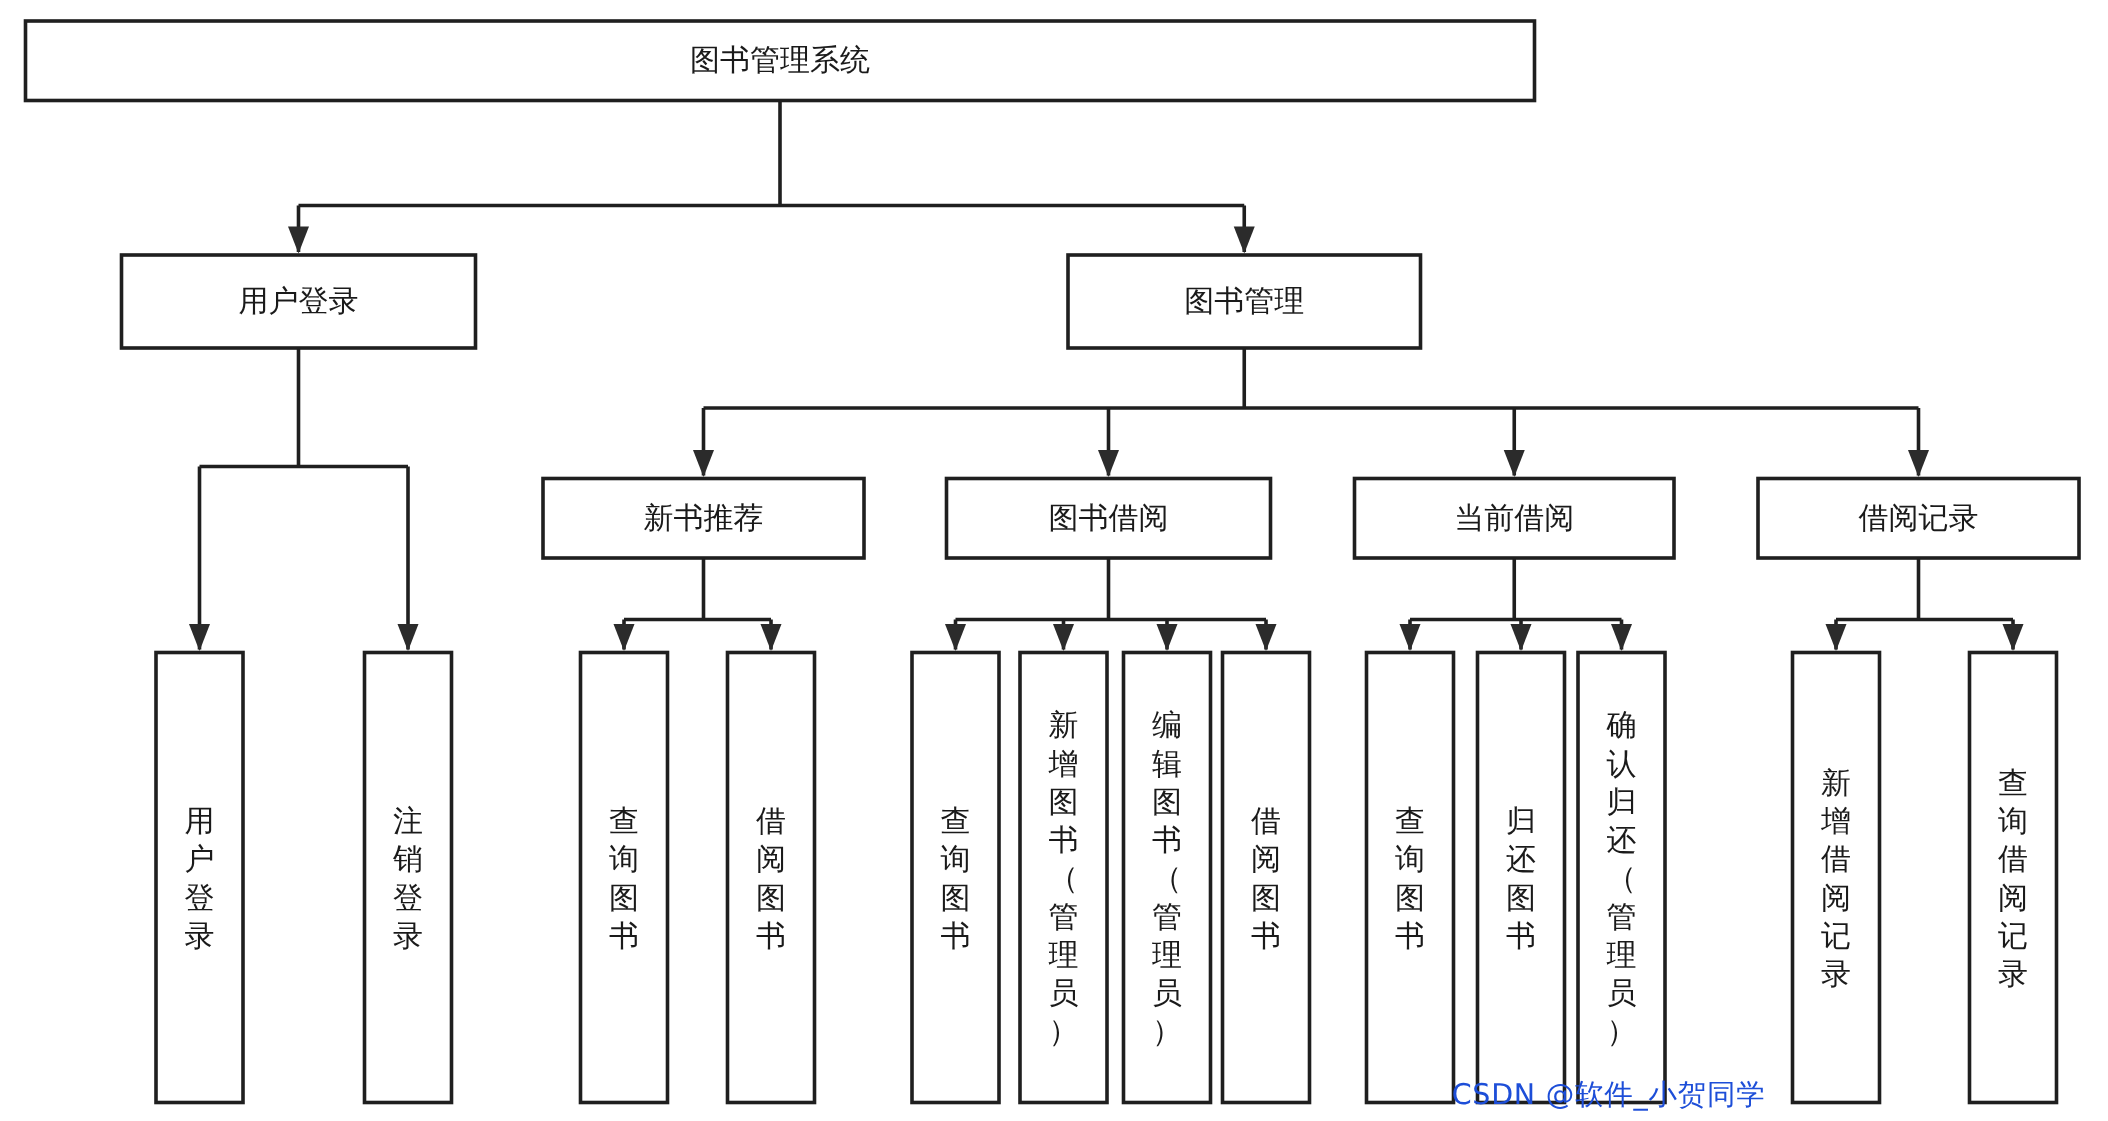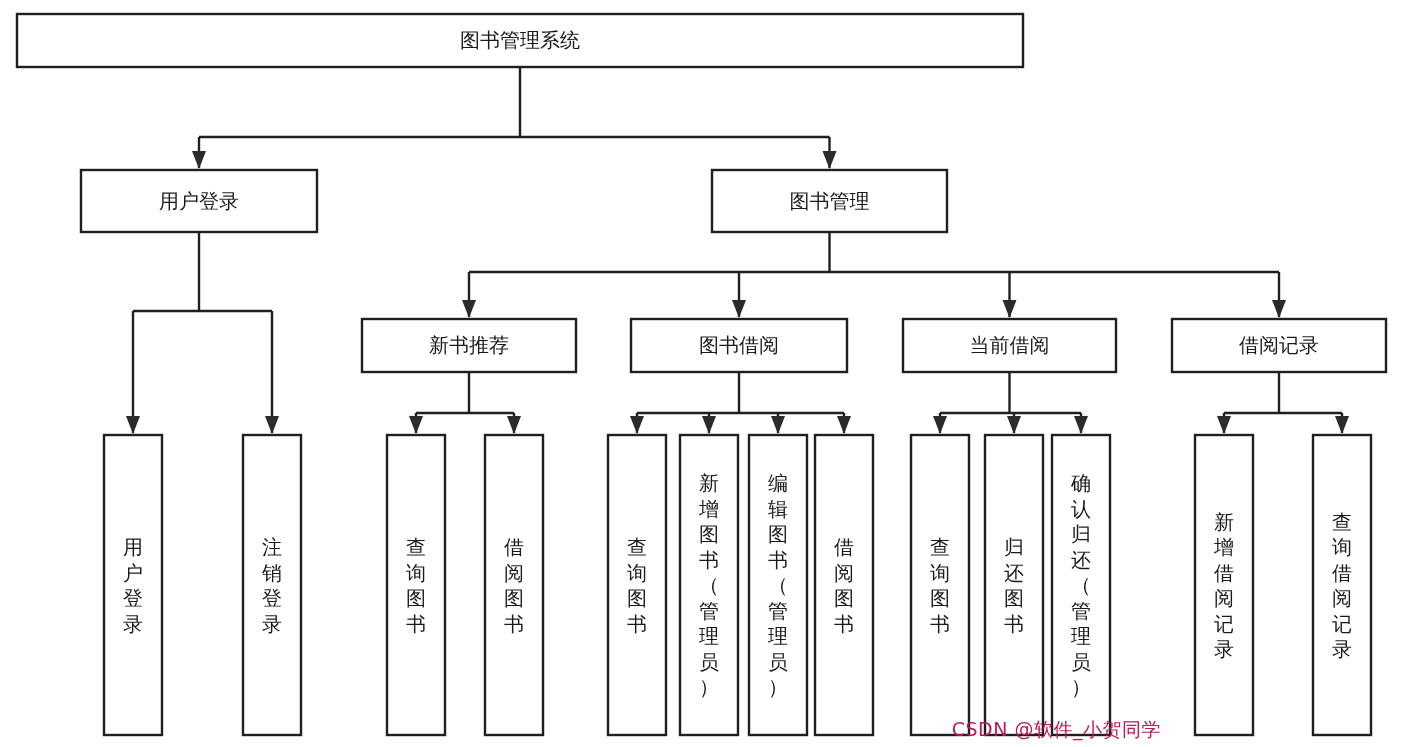--- a/index.html
+++ b/index.html
@@ -49,25 +49,25 @@
     dominant-baseline: middle;
   }
   .node-label-v {
     font-family: "DejaVu Sans", "Liberation Sans", sans-serif;
     font-size: 20px;
     fill: #1a1a1a;
     text-anchor: middle;
   }
   .watermark-text {
     position: absolute;
-    right: 16px;
+    right: 0;
     bottom: 4px;
     font-family: "DejaVu Sans", "Liberation Sans", sans-serif;
     font-size: 19px;
-    color: #be185d;
+    color: #1d4ed8;
     white-space: nowrap;
     letter-spacing: 0.5px;
     pointer-events: none;
     text-align: center;
   }
 </style>
 </head>
 <body>
 
 <div id="diagram-root">

